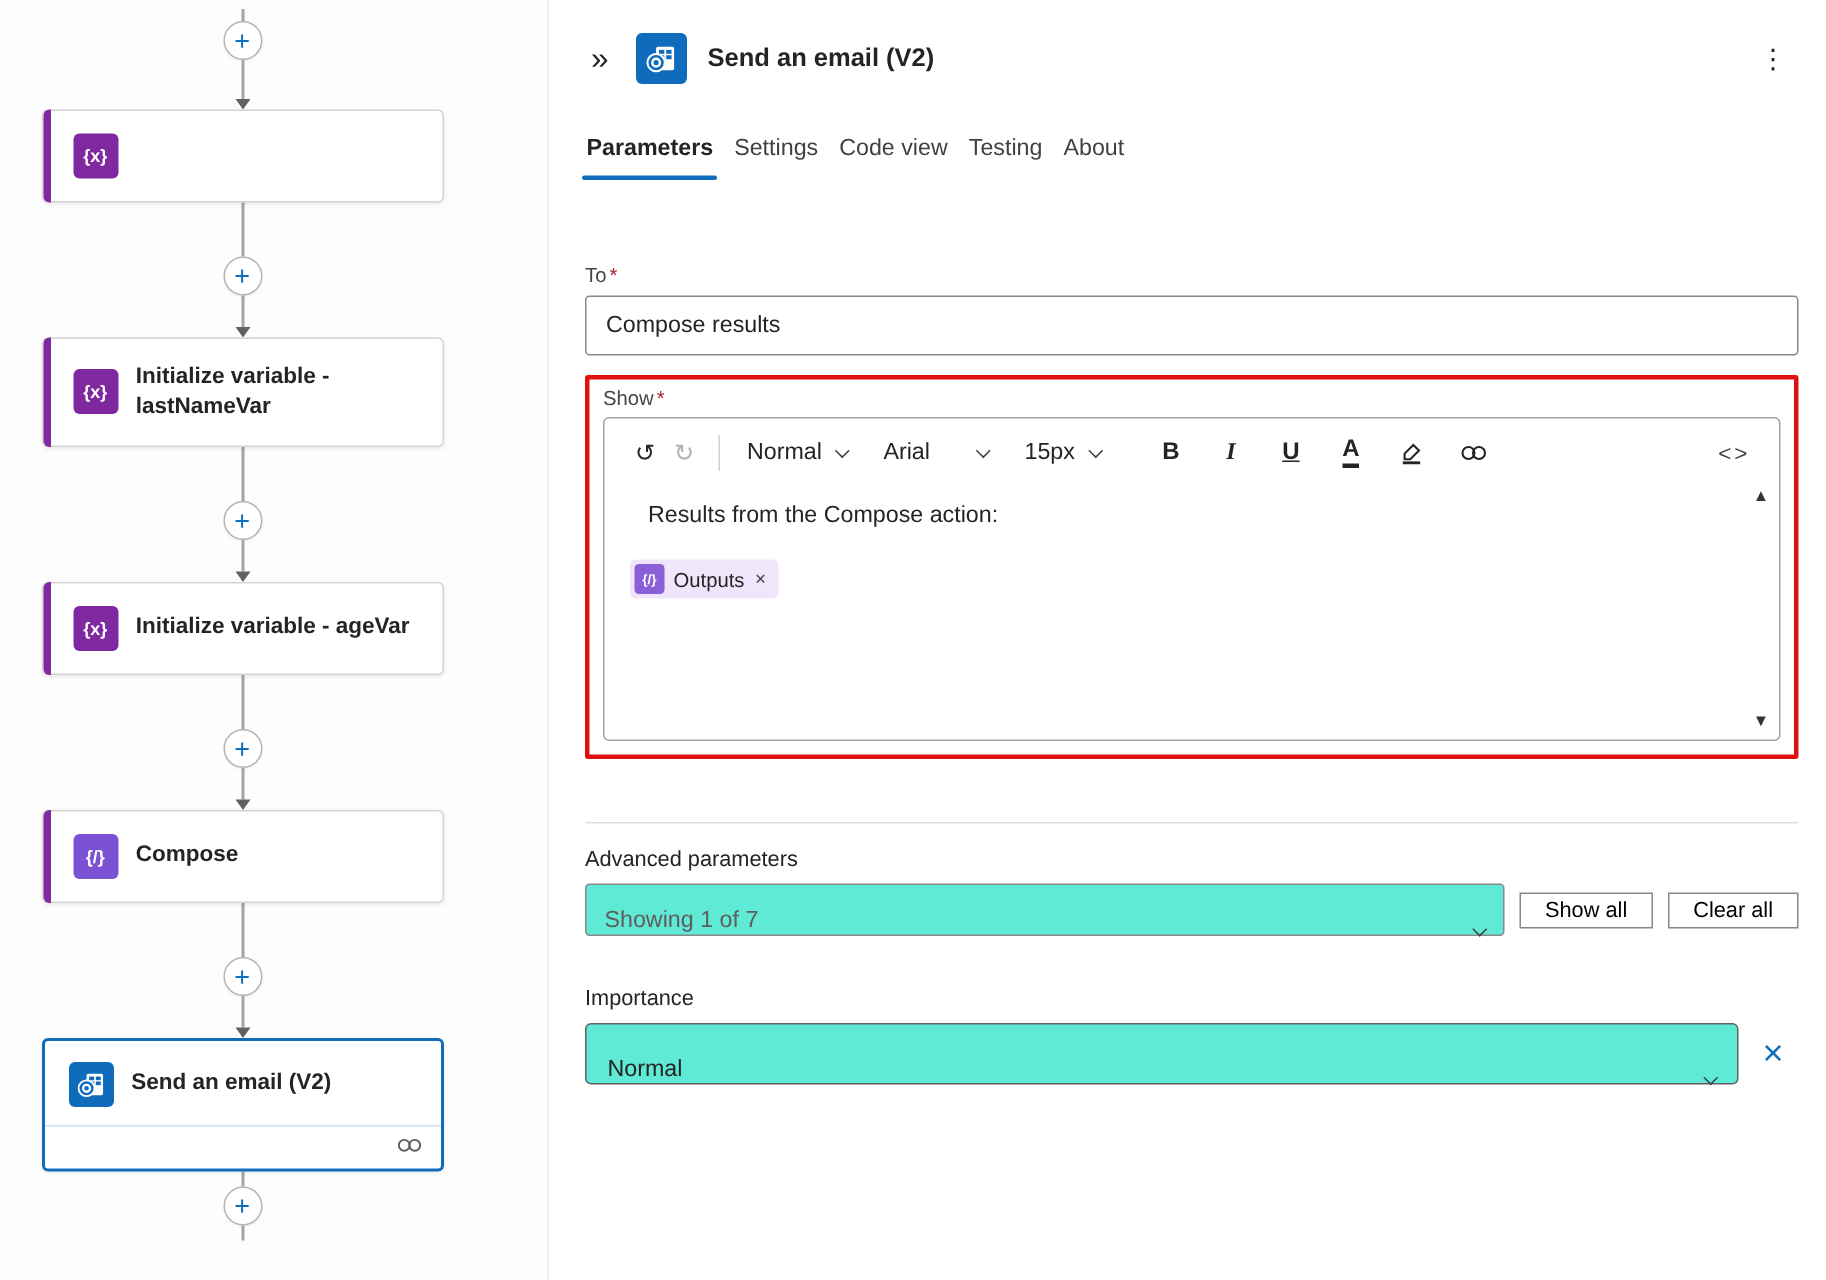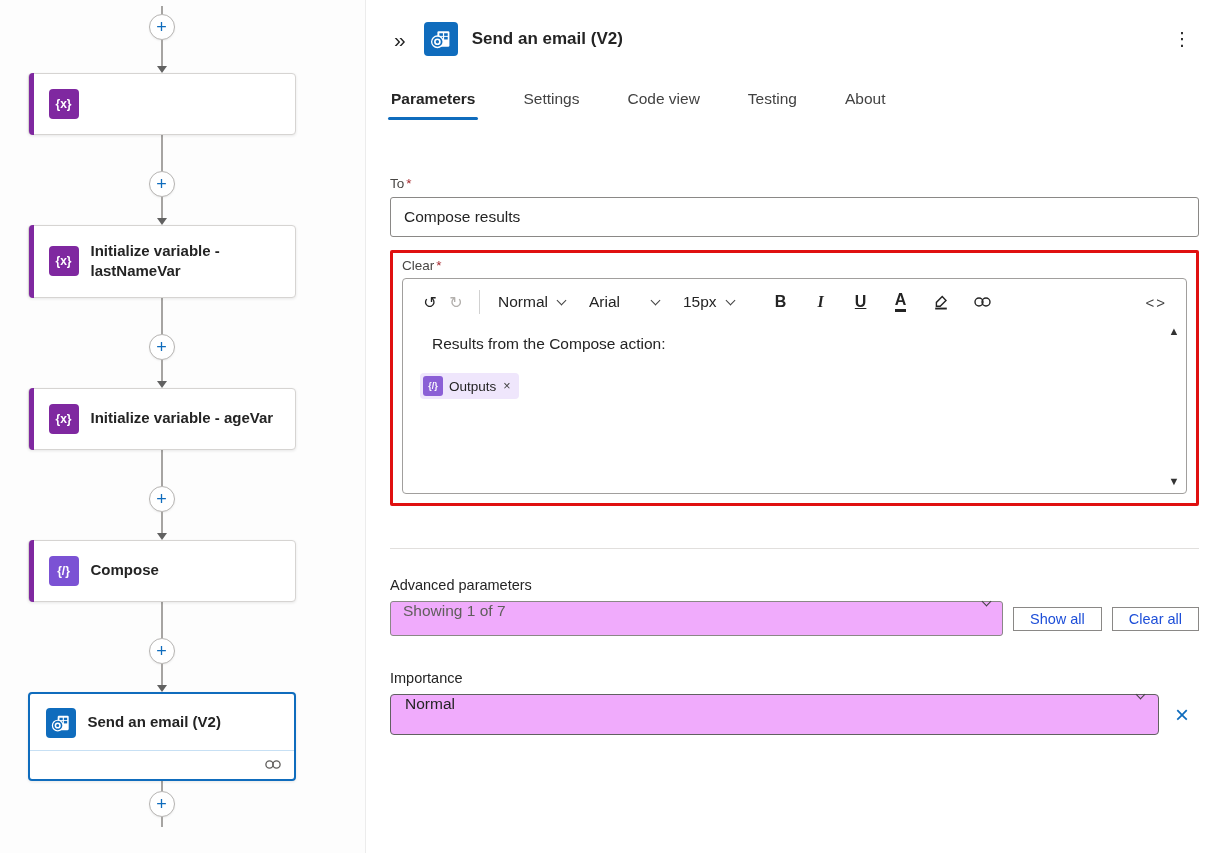--- a/index.html
+++ b/index.html
@@ -63,21 +63,21 @@
   .panel { flex:1; height:853px; padding:22px 18px 0 24px; display:flex; flex-direction:column; }
   .header-row { display:flex; align-items:center; gap:14px; }
   .collapse-btn { font-size:21px; color:#242424; line-height:1; padding:2px 4px; }
   .app-icon {
     width:34px; height:34px; border-radius:4px; background:#0f6cbd;
     display:flex; align-items:center; justify-content:center; flex-shrink:0;
   }
   .panel-title { font-size:17px; font-weight:700; }
   .kebab-btn { margin-left:auto; font-size:18px; padding:2px 8px; color:#242424; }
 
-  .tabs { display:flex; gap:46px; margin-top:32px; }
+  .tabs { display:flex; gap:12px; margin-top:32px; }
   .tab { font-size:15.5px; color:#424242; padding:2px 1px 12px; position:relative; }
   .tab.active { font-weight:700; color:#242424; }
   .tab.active::after {
     content:""; position:absolute; left:-2px; right:-2px; bottom:0;
     height:3px; border-radius:2px; background:#0f6cbd;
   }
 
   .field-label { font-size:13.5px; color:#484644; margin-top:20px; }
   .field-label.first { margin-top:56px; }
   .req { color:#a4262c; margin-left:2px; }
@@ -125,31 +125,31 @@
     font-size:9px; font-weight:700; display:flex; align-items:center; justify-content:center;
   }
   .token-x { color:#424242; font-size:12.5px; margin-left:1px; }
   .scrollbar {
     position:absolute; top:2px; right:3px; bottom:4px; width:18px;
     display:flex; flex-direction:column; justify-content:space-between; align-items:center;
   }
   .scroll-arrow { font-size:11px; color:#333; padding:2px; }
 
   .section-divider { border:none; border-top:1px solid #e1dfdd; margin-top:42px; }
-  .adv-label { font-size:14.5px; color:#242424; margin-top:28px; }
+  .adv-label { font-size:14.5px; color:#242424; margin-top:16px; }
   .adv-row { display:flex; align-items:center; gap:10px; margin-top:8px; }
   .dropdown {
     flex:1; height:35px; border:1px solid #8a8886; border-radius:3px;
-    display:flex; align-items:flex-start; padding:0 12px; font-size:15.5px;
-    color:#605e5c; background:#f0abfc; cursor:pointer;
+    display:flex; align-items:flex-end; padding:0 12px; font-size:15.5px;
+    color:#605e5c; background:#5eead4; cursor:pointer;
   }
   .dropdown .chev { margin-left:auto; }
   .btn {
     height:24px; padding:0 16px; border:1px solid #8a8886; border-radius:0;
-    background:#fff; font-size:14.5px; color:#1d4ed8;
+    background:#fff; font-size:14.5px; color:#000000;
   }
   .imp-row { display:flex; align-items:center; gap:14px; margin-top:8px; }
   .dropdown.large { height:41px; color:#242424; border-color:#616161; border-radius:4px; padding:0 14px; }
   .clear-x { color:#0f6cbd; font-size:24px; line-height:1; padding:0 10px 0 2px; }
 </style>
 </head>
 <body>
 
 <div class="canvas">
 
@@ -272,21 +272,21 @@
   </div>
 
   <div class="field-label first">
     <span>To</span><span class="req">*</span>
   </div>
 
   <input class="text-input" type="text" value="Compose results" style="">
 
   <div class="body-highlight">
     <div class="field-label" style="margin-top:2px">
-      <span>Clear</span><span class="req">*</span>
+      <span>Show</span><span class="req">*</span>
     </div>
 
     <div class="editor">
       <div class="toolbar">
         <button class="tb-btn">↺</button>
         <button class="tb-btn disabled">↻</button>
         <div class="tb-sep"></div>
         <div class="tb-dd">
           <span>Normal</span>
           <span class="chev"></span>

